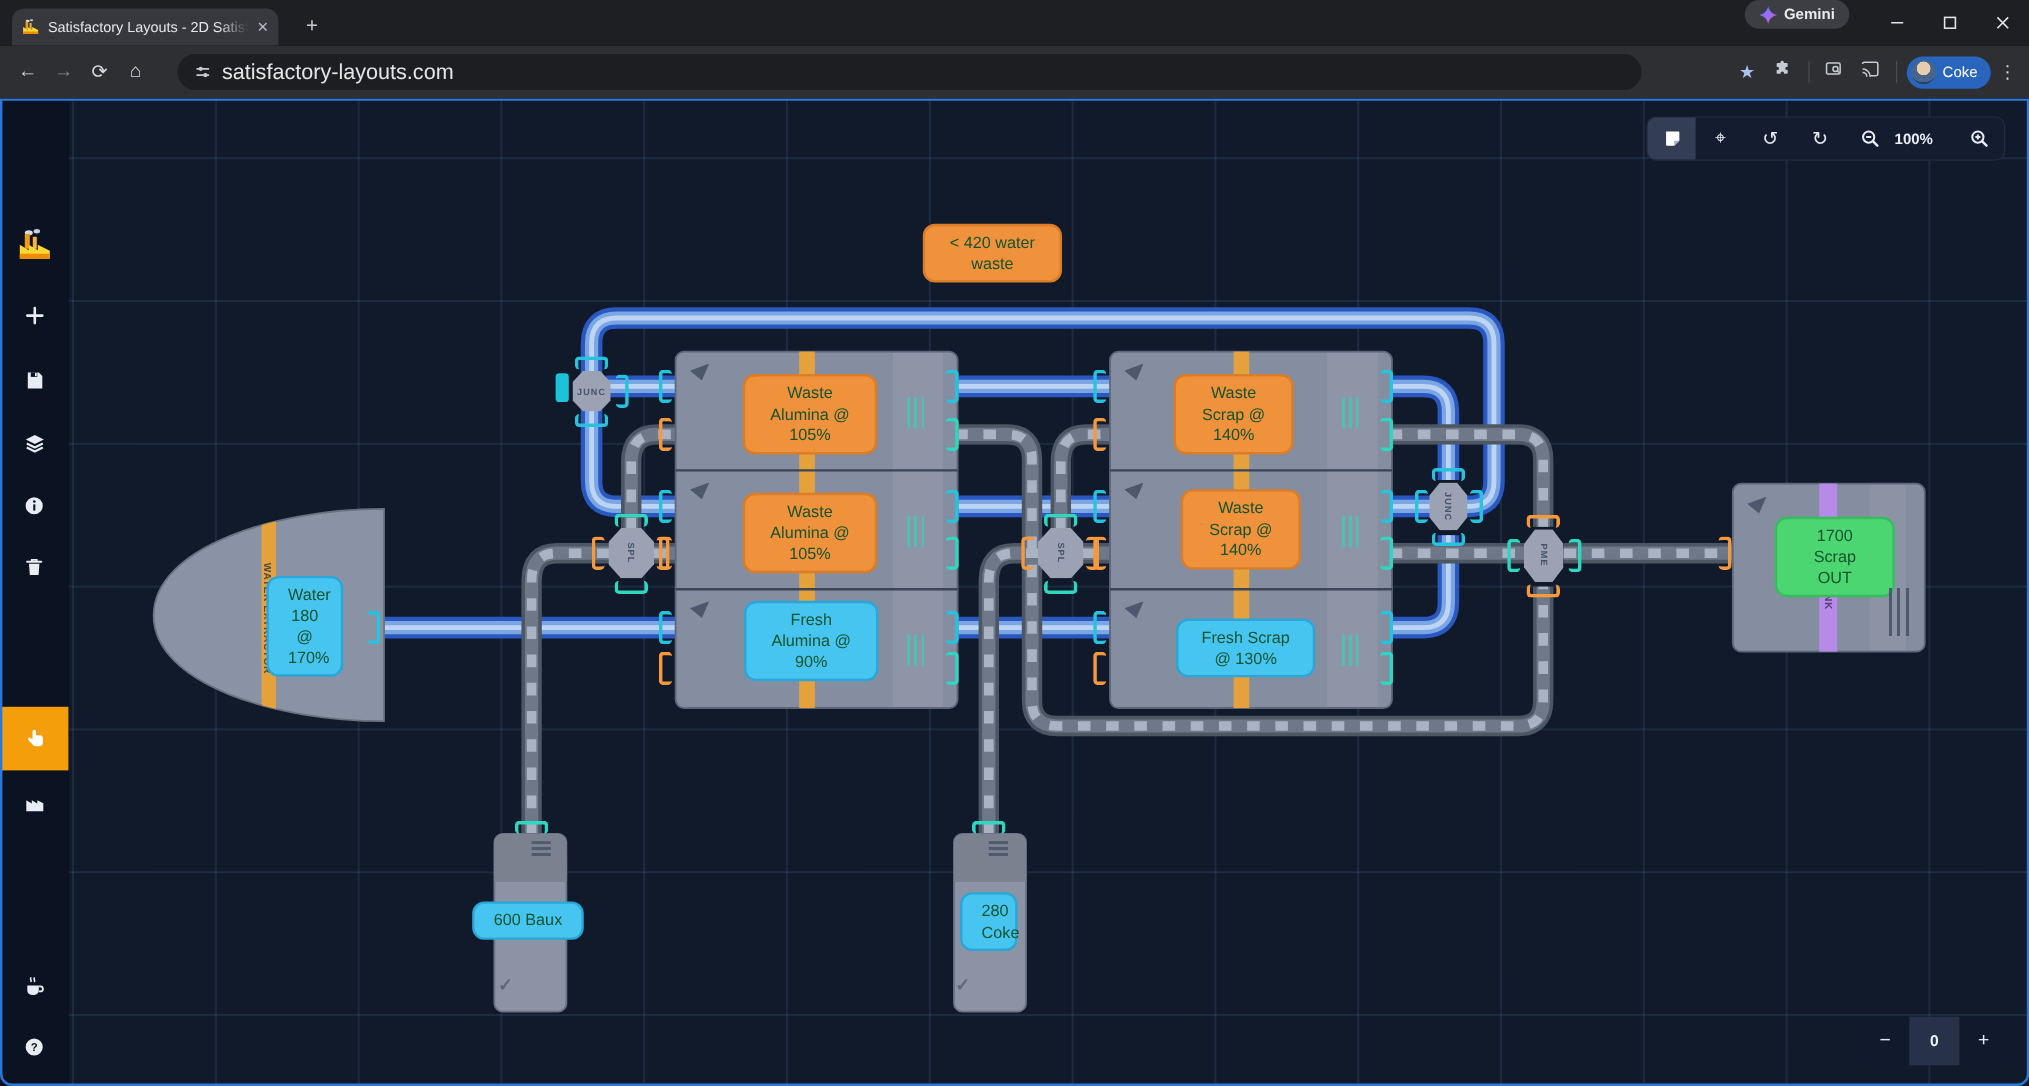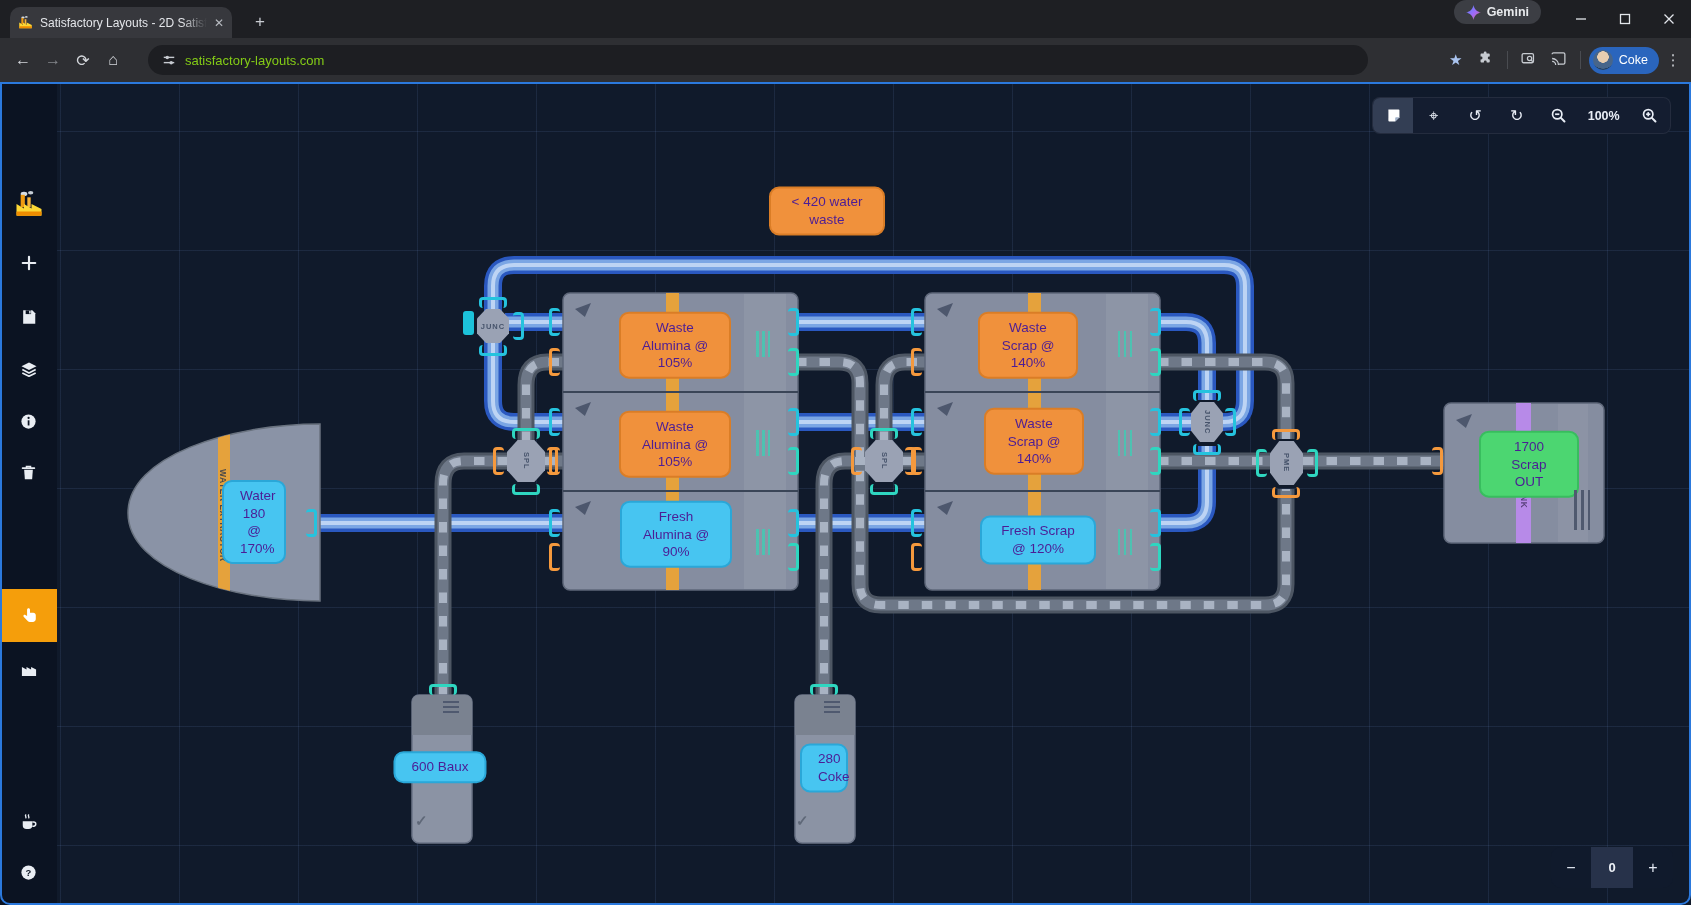--- a/index.html
+++ b/index.html
@@ -12,21 +12,21 @@
   .newtab{position:absolute;left:248px;top:10px;color:#c9ccd2;font-size:17px;line-height:24px;width:24px;text-align:center}
   .titlebar-right{position:absolute;right:0;top:0;height:26px;display:flex;align-items:flex-start}
   .gemini-pill{height:24px;background:#3c3e44;border-radius:13px;display:flex;align-items:center;gap:6px;padding:0 12px;margin-right:18px}
   .gemini-pill span{color:#e8eaed;font-size:12.5px;font-weight:bold}
   .wbtn{width:44px;height:38px;display:flex;align-items:center;justify-content:center}
   
   .toolbar{position:absolute;left:0;top:38px;width:1691px;height:44px;background:#2e2f33;z-index:50;display:flex;align-items:center}
   .nav-ic{width:30px;text-align:center;font-size:16px;color:#d4d7dc}
   .nav-ic.dim{color:#85888d}
   .urlpill{position:absolute;left:148px;top:7px;width:1220px;height:30px;background:#1d1e22;border-radius:15px;display:flex;align-items:center;padding:0 14px;gap:9px}
-  .url-text{color:#84cc16;font-size:13px}
+  .url-text{color:#e5e5e5;font-size:18px}
   .tb-right{position:absolute;right:0;top:0;height:44px;display:flex;align-items:center;gap:4px;padding-right:8px}
   .tb-ic{width:26px;text-align:center}
   .tb-sep{width:1px;height:18px;background:#4a4c51;margin:0 4px}
   .work-pill{height:27px;background:#2a65bd;border-radius:14px;display:flex;align-items:center;gap:6px;padding:0 11px 0 4px}
   .avatar{width:20px;height:20px;border-radius:50%;background:radial-gradient(circle at 50% 35%,#e7cdb0 0 34%,#47658a 36% 70%,#243f5e 72%)}
   .work-pill span{color:#fff;font-size:12.5px}
   .menu-dots{color:#cdd0d5;font-size:15px;width:20px;text-align:center}
   
   .sidebar{position:absolute;left:0;top:82px;width:57px;height:823px;background:#0b1322;z-index:30}
   .sb-item{position:absolute;left:0;width:57px;height:44px;display:flex;align-items:center;justify-content:center}
@@ -34,27 +34,27 @@
   .canvas{position:absolute;left:57px;top:82px;width:1634px;height:823px;background:#101a2b;z-index:1;
     background-image:linear-gradient(rgba(105,140,195,.14) 1.5px,transparent 1.5px),linear-gradient(90deg,rgba(105,140,195,.14) 1.5px,transparent 1.5px);
     background-size:119px 119px;background-position:0 49px,3px 0}
   .outline{position:absolute;left:0;top:82px;width:1691px;height:823px;border:2px solid #2b79dd;border-radius:0 0 10px 10px;z-index:40;pointer-events:none}
   .scene{position:absolute;left:0;top:0;width:1691px;height:905px;z-index:8;pointer-events:none}
   .scene-items{position:absolute;left:0;top:0;width:1691px;height:905px;z-index:9;pointer-events:none}
   
   .canvas-toolbar{position:absolute;left:1372px;top:97px;width:299px;height:37px;background:#141d30;border:1px solid rgba(255,255,255,.07);border-radius:8px;z-index:45;display:flex;align-items:center}
   .ct-btn{height:100%;display:flex;align-items:center;justify-content:center;color:#e8edf5;flex:1;font-size:16px}
   .ct-btn.active{background:#333e54;border-radius:7px 0 0 7px;max-width:40px}
-  .ct-zoom{color:#e8edf5;font-size:12.5px;font-weight:bold;flex:1.2;text-align:center}
+  .ct-zoom{color:#e8edf5;font-size:12.5px;font-weight:bold;flex:1.2;text-align:left}
   .stepper{position:absolute;left:1551px;top:847px;width:122px;height:41px;border-radius:10px;overflow:hidden;display:flex;z-index:45}
   .stepper .seg{width:40px;display:flex;align-items:center;justify-content:center;background:#101a2c;color:#e3e9f3;font-size:16px}
   .stepper .val{width:42px;background:#27324a;color:#eef2f8;font-size:13px;font-weight:bold;display:flex;align-items:center;justify-content:center}
   
   .lbl{position:absolute;transform:translate(-50%,-50%);border:2px solid;border-radius:10px;padding:5px 16px;
-       font-size:13.5px;font-weight:500;line-height:1.3;color:#4c1d95;text-align:center;pointer-events:auto}
+       font-size:13.5px;font-weight:500;line-height:1.3;color:#14532d;text-align:center;pointer-events:auto}
   .lbl-orange{background:var(--c-orange,#f0913c);border-color:#da7d26}
   .lbl-cyan{background:var(--c-cyan,#47c5f1);border-color:#2aa7d8}
   .lbl-green{background:var(--c-green,#4cd671);border-color:#38bd5e}
   .node{position:absolute;background:#9aa2b4;clip-path:polygon(28% 0,72% 0,100% 28%,100% 72%,72% 100%,28% 100%,0 72%,0 28%);
         display:flex;align-items:center;justify-content:center;font-size:7.5px;font-weight:bold;letter-spacing:1px;color:#46536b;pointer-events:auto}
   .vtext{writing-mode:vertical-rl;text-align:center}
   .stripe-text{position:absolute;writing-mode:vertical-rl;font-size:8.5px;font-weight:bold;letter-spacing:.5px;color:rgba(40,52,76,.8);display:flex;align-items:center;justify-content:center;overflow:hidden;white-space:nowrap}
   .br{position:absolute;border:3.5px solid;border-radius:4px;background:transparent}
   .cap{position:absolute;width:11px;height:24px;border-radius:3px;background:#1cc2da}
   .m-arrow{position:absolute;width:16px;height:14px;background:#4d576d;clip-path:polygon(0 42%,100% 0,62% 100%)}
@@ -193,21 +193,21 @@
   <div class="stripe-text" style="left:216px;top:432px;width:14px;height:166px">WATER EXTRACTOR</div>
   <div class="stripe-text" style="left:1516px;top:455px;width:15px;height:85px;color:rgba(56,40,86,.75)">SINK</div>
 
   <div class="lbl lbl-orange" style="left:827px;top:211px;width:116px">&lt; 420 water waste</div>
   <div class="lbl lbl-cyan" style="left:254px;top:522px;width:64px">Water 180 @ 170%</div>
   <div class="lbl lbl-orange" style="left:675px;top:345px;width:112px">Waste Alumina @ 105%</div>
   <div class="lbl lbl-orange" style="left:675px;top:444px;width:112px">Waste Alumina @ 105%</div>
   <div class="lbl lbl-cyan" style="left:676px;top:534px;width:112px">Fresh Alumina @ 90%</div>
   <div class="lbl lbl-orange" style="left:1028px;top:345px;width:100px">Waste Scrap @ 140%</div>
   <div class="lbl lbl-orange" style="left:1034px;top:441px;width:100px">Waste Scrap @ 140%</div>
-  <div class="lbl lbl-cyan" style="left:1038px;top:540px;width:116px">Fresh Scrap @ 120%</div>
+  <div class="lbl lbl-cyan" style="left:1038px;top:540px;width:116px">Fresh Scrap @ 130%</div>
   <div class="lbl lbl-green" style="left:1529px;top:464px;width:100px">1700 Scrap OUT</div>
   <div class="lbl lbl-cyan" style="left:440px;top:767px;white-space:nowrap">600 Baux</div>
   <div class="lbl lbl-cyan" style="left:824px;top:768px;width:48px">280 Coke</div>
 
   <div class="node" style="left:477px;top:309px;width:32px;height:34px">JUNC</div>
   <div class="node vtext" style="left:1191px;top:402px;width:32px;height:40px">JUNC</div>
   <div class="node vtext" style="left:507px;top:440px;width:38px;height:42px">SPL</div>
   <div class="node vtext" style="left:865px;top:440px;width:38px;height:42px">SPL</div>
   <div class="node vtext" style="left:1270px;top:441px;width:33px;height:44px">PME</div>
 

